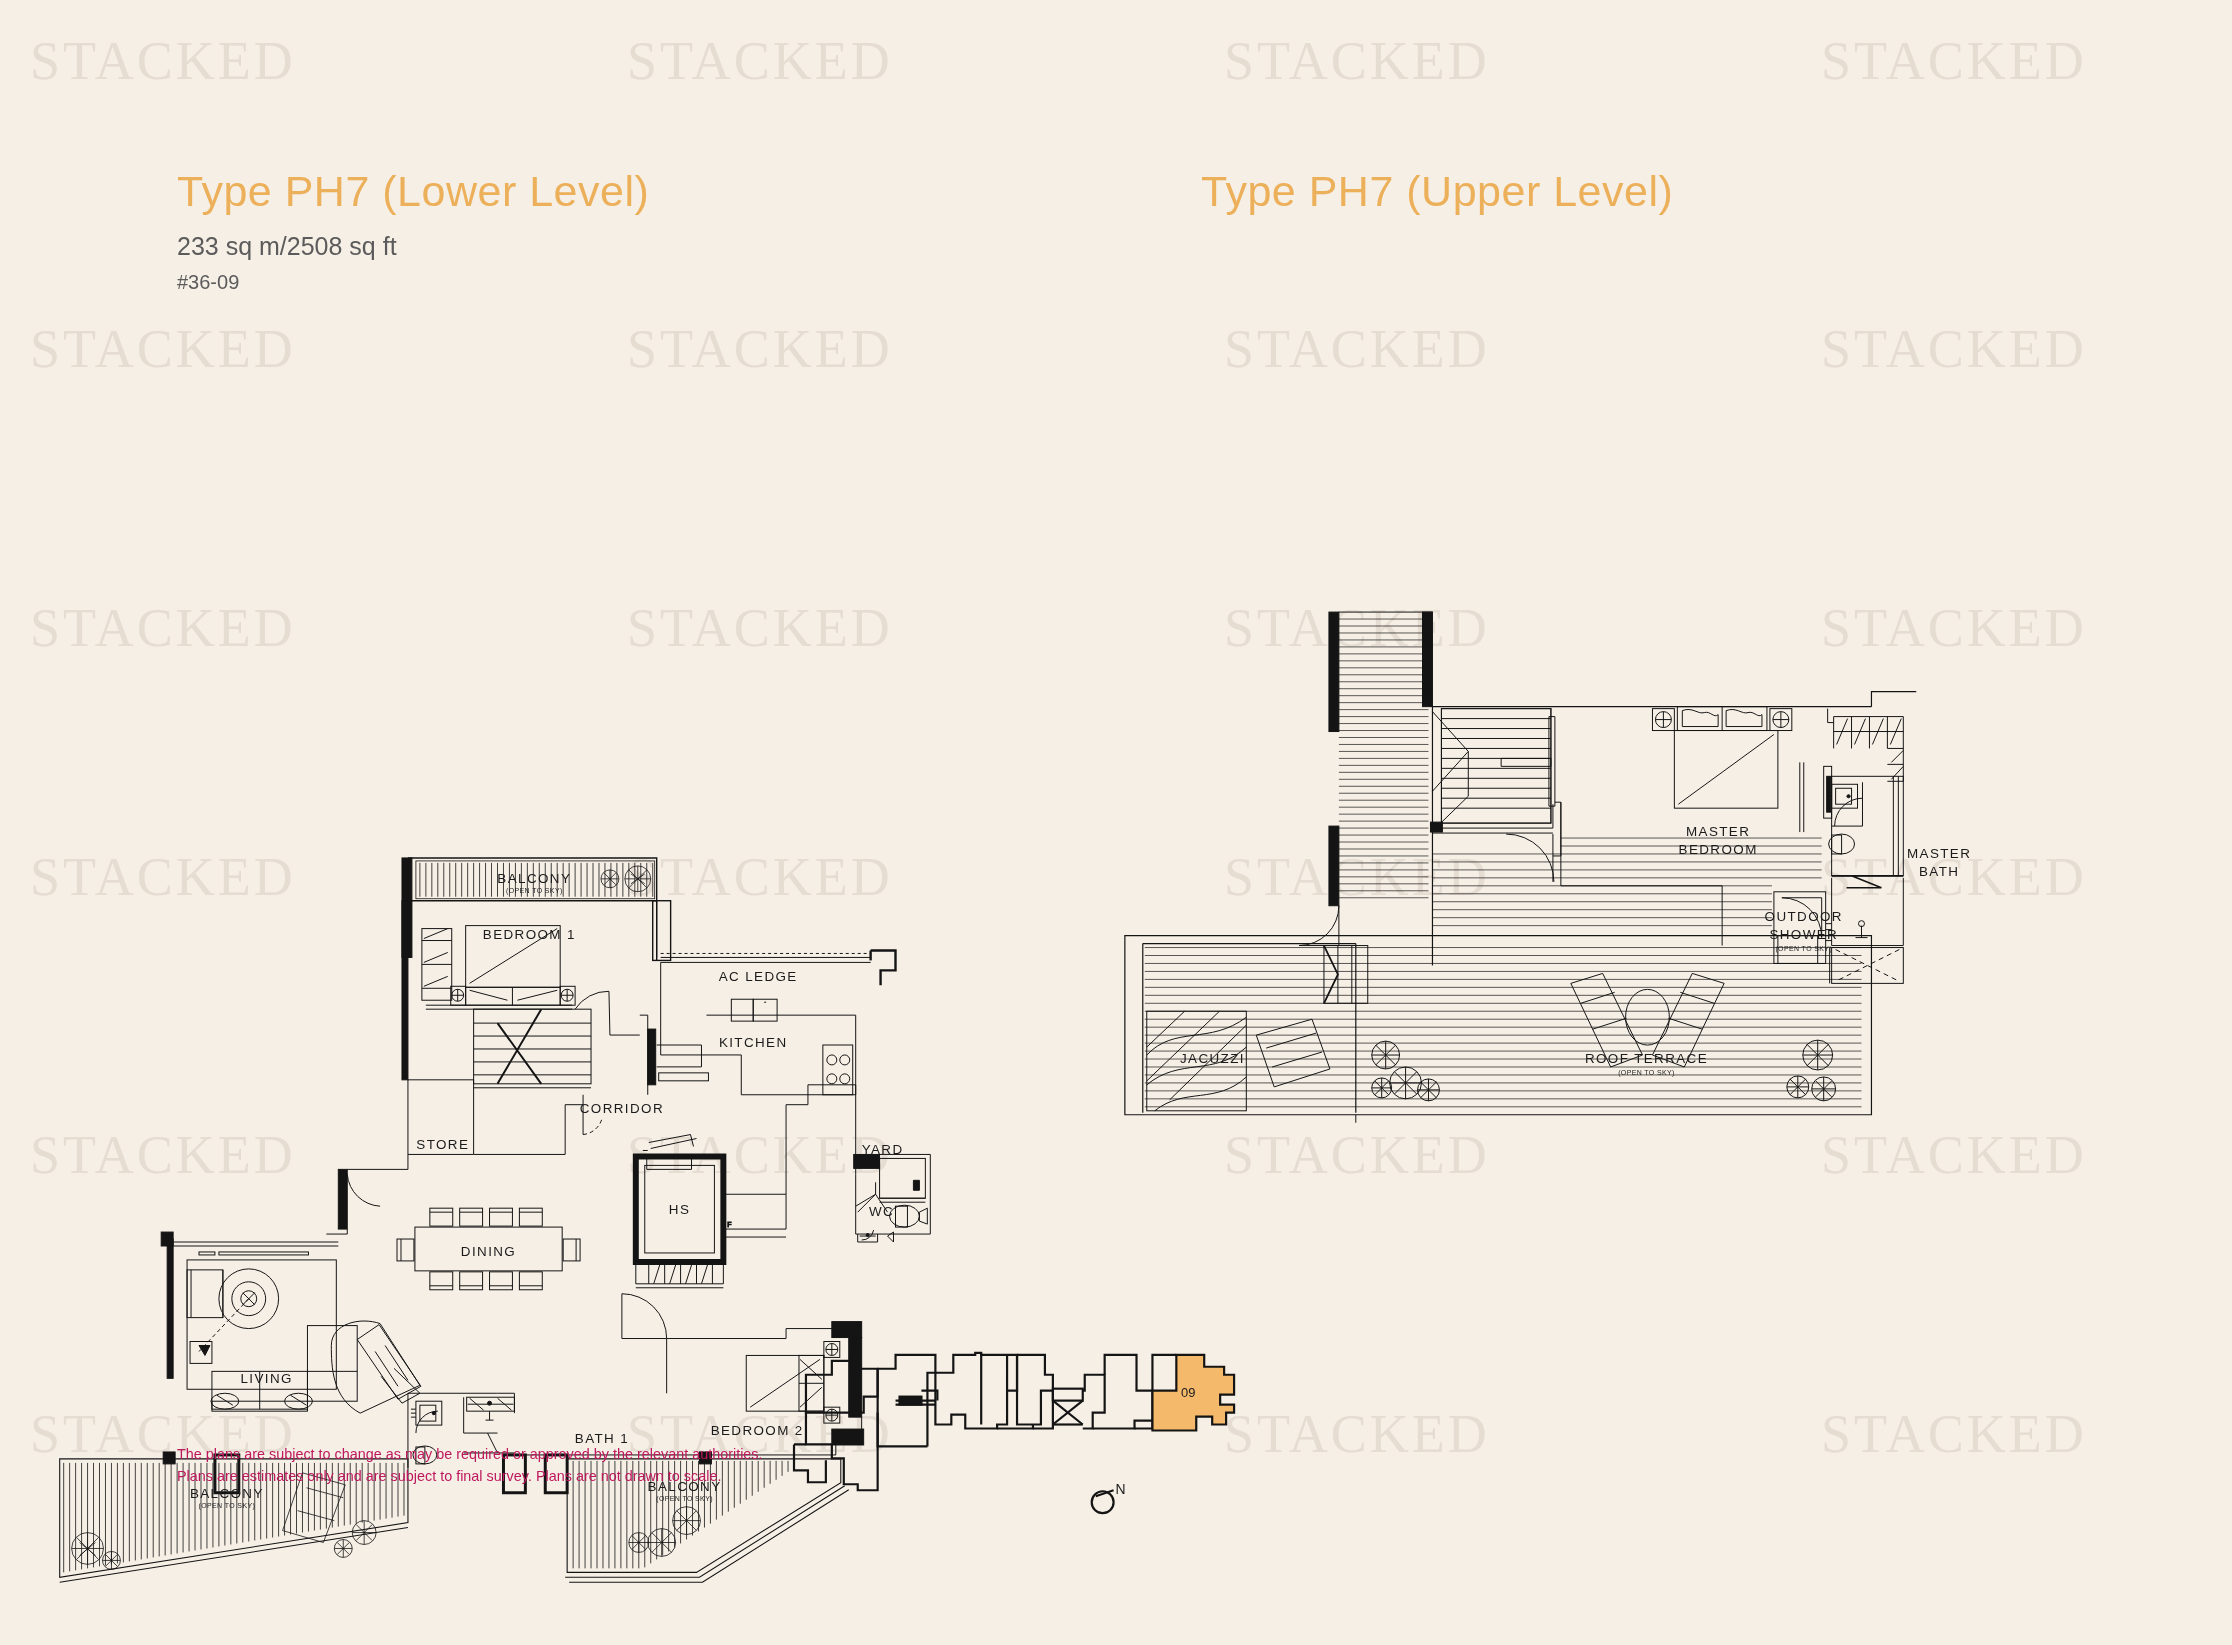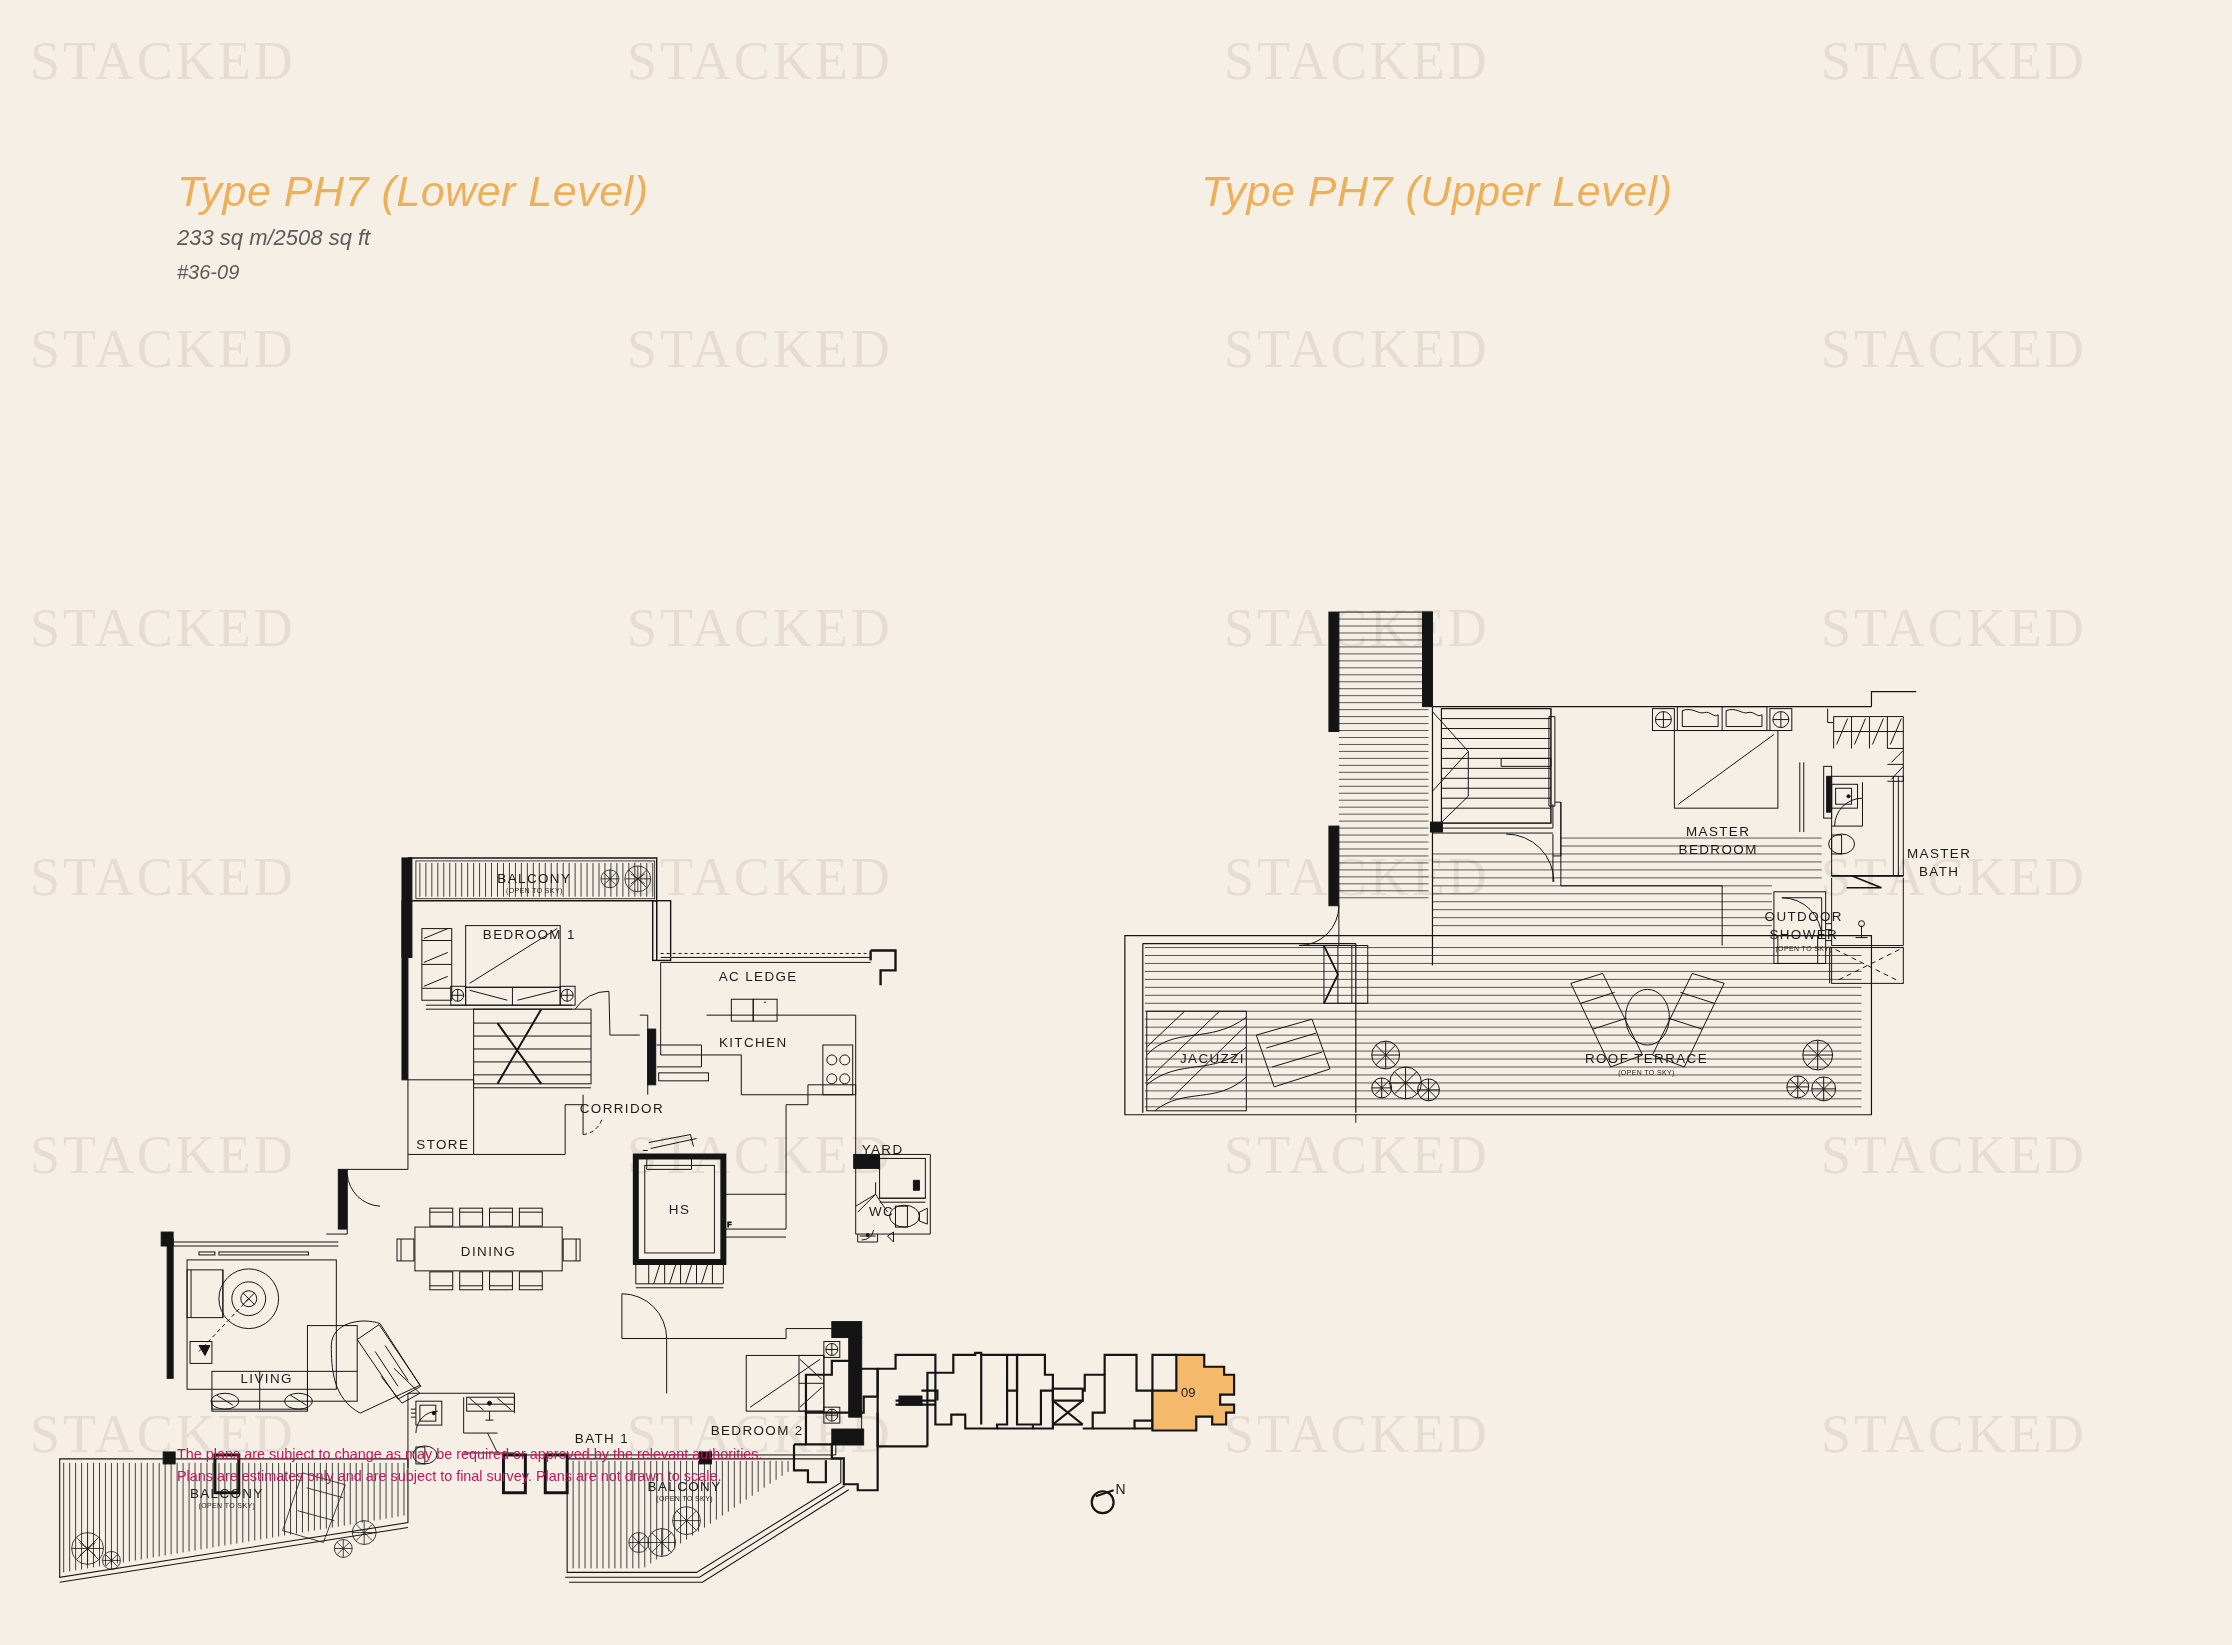--- a/index.html
+++ b/index.html
@@ -12,32 +12,32 @@
   }
   #watermarks{position:absolute;inset:0;pointer-events:none;z-index:1;}
   .wm{
     position:absolute;
     font-family:"Liberation Serif", serif;
     font-size:54px;
     letter-spacing:3px;
     color:#E5DCD2;
     white-space:nowrap;
   }
-  .titleblock{position:absolute;z-index:3;font-style:italic;}
+  .titleblock{position:absolute;z-index:3;}
   .plan-title{
     font-size:43px;
     color:#EDB05A;
     letter-spacing:0.5px;
     font-weight:400;
     white-space:nowrap;
   }
   .plan-area{
-    font-size:22px;
+    font-size:25px;
     color:#5B5B5B;
-    margin-top:9px;
+    margin-top:16px;
     white-space:nowrap;
   }
   .plan-unit{
     font-size:20px;
     color:#5B5B5B;
     margin-top:10px;
     white-space:nowrap;
   }
   .disclaimer{
     position:absolute;

